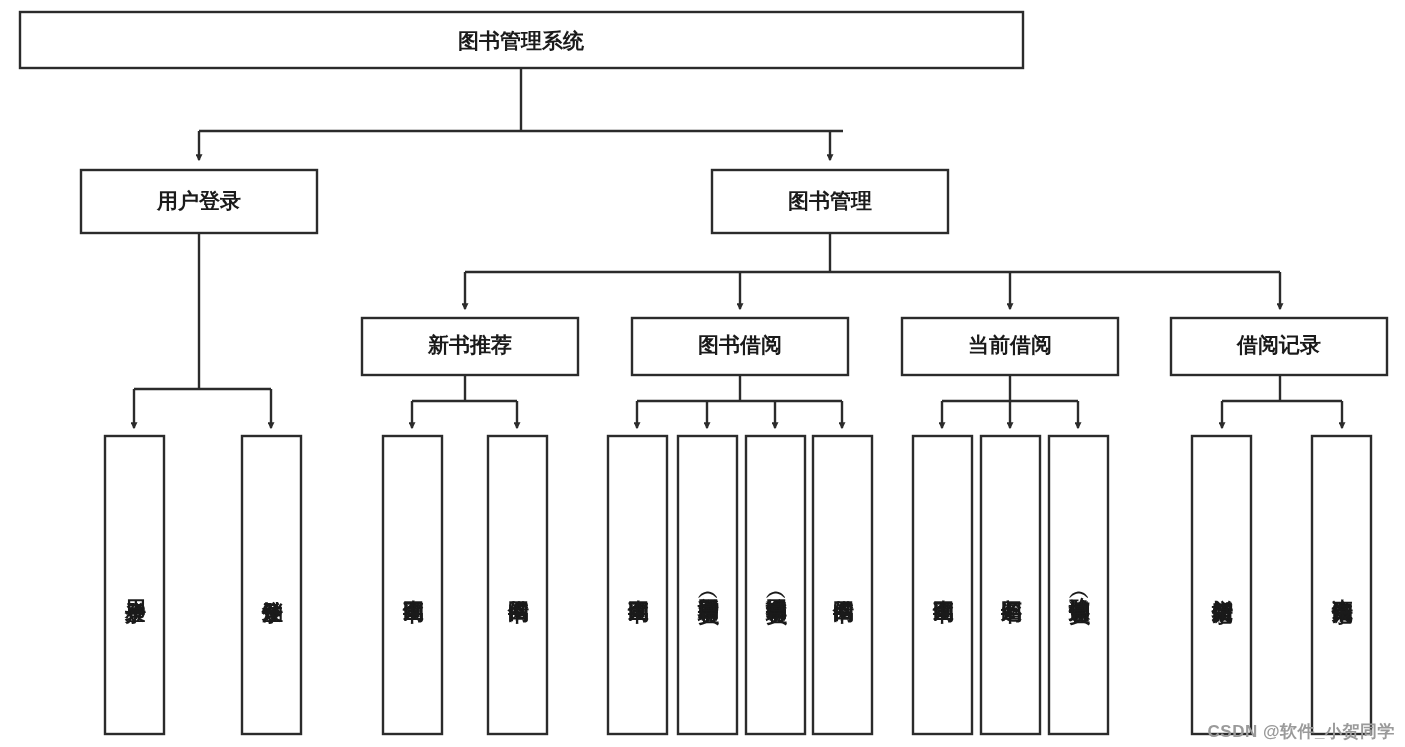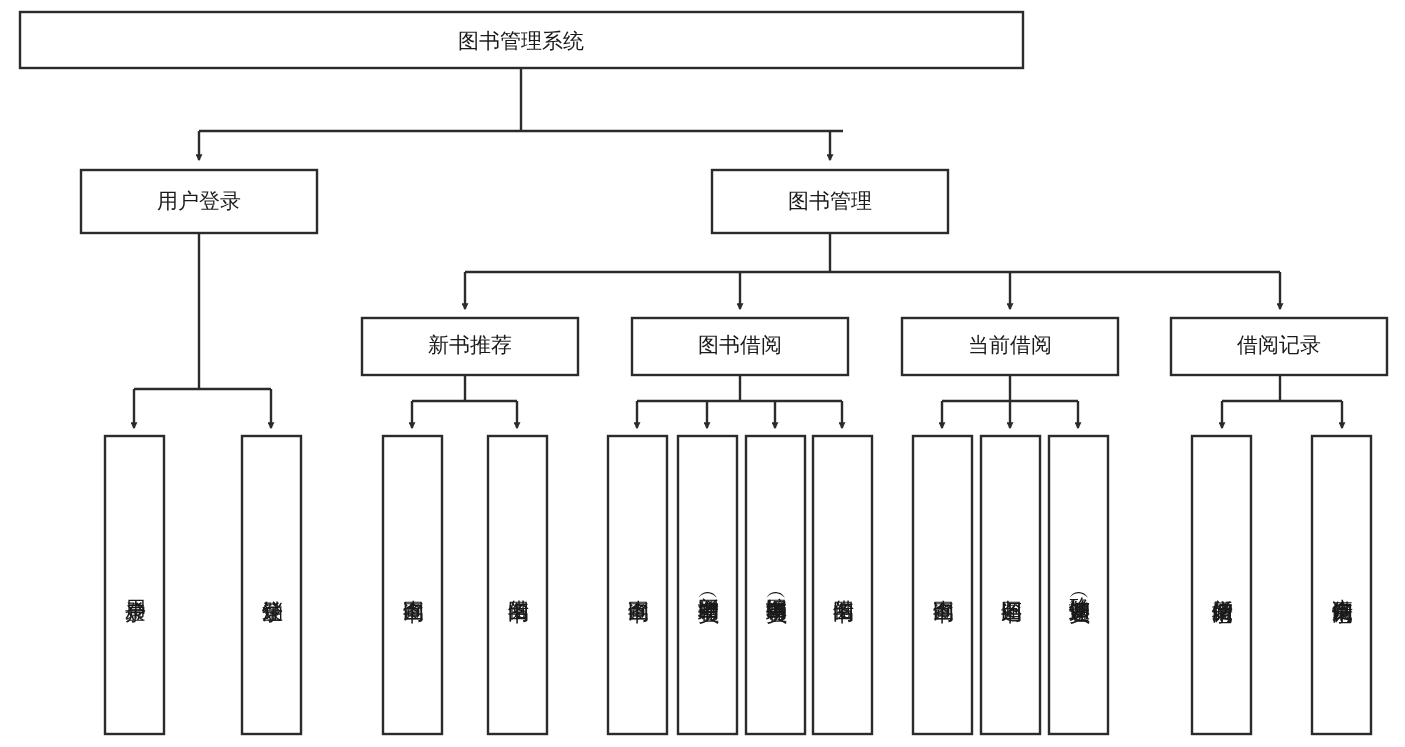--- a/index.html
+++ b/index.html
@@ -11,20 +11,21 @@
     width: 1405px;
     height: 747px;
     font-family: "Liberation Sans", "DejaVu Sans", sans-serif;
     overflow: hidden;
     position: relative;
   }
   #diagram-root {
     position: relative;
     width: 1405px;
     height: 747px;
+    font-weight: bold;
   }
   svg.flow {
     position: absolute;
     top: 0;
     left: 0;
     width: 1405px;
     height: 747px;
     display: block;
   }
   .node-box {
@@ -226,14 +227,15 @@
       <text class="node-label-v" x="1221" y="585">新增借阅记录</text>
     </g>
 
     <g>
       <rect class="node-box" x="1312" y="436" width="59" height="298"></rect>
       <text class="node-label-v" x="1341" y="585">查询借阅记录</text>
     </g>
 
   </svg>
 
+  <div class="watermark">CSDN @软件_小贺同学</div>
 
 </div>
 
 </body></html>

